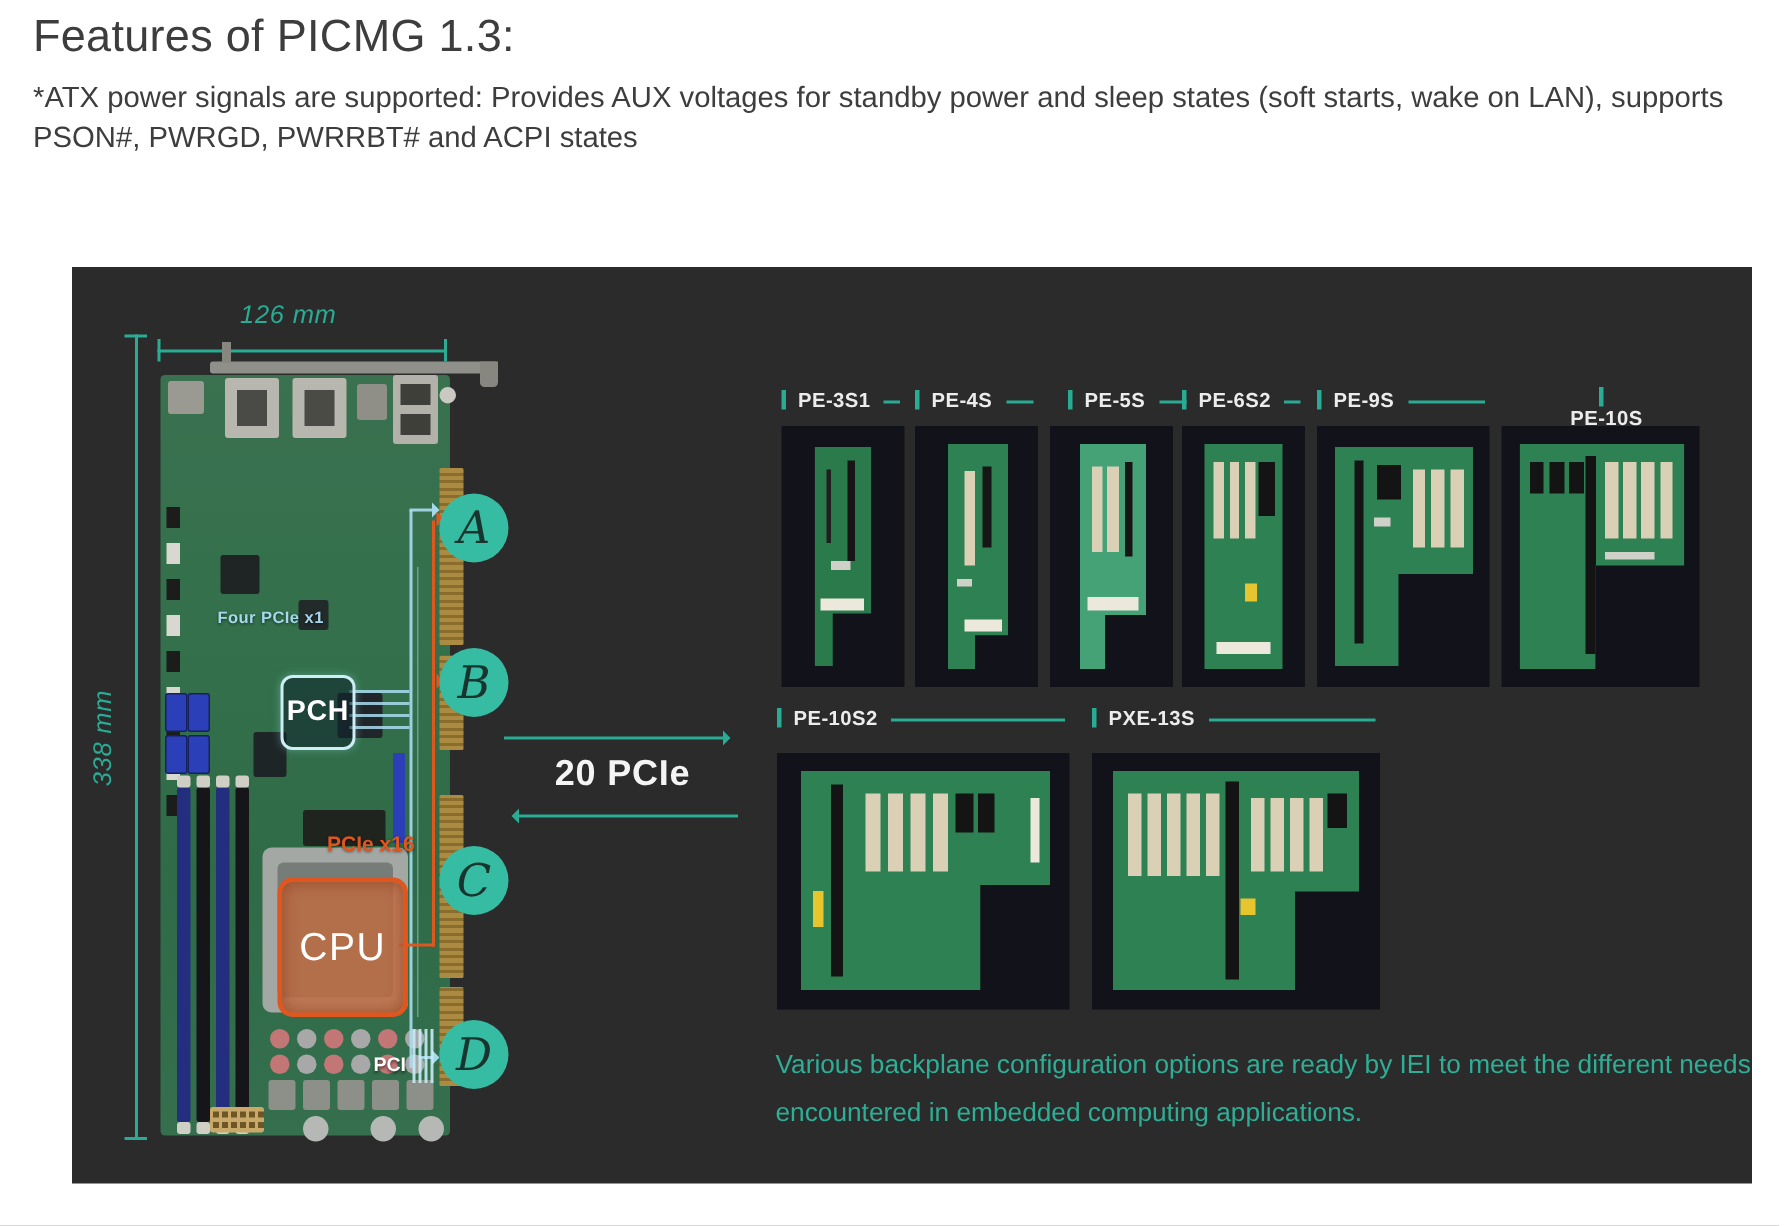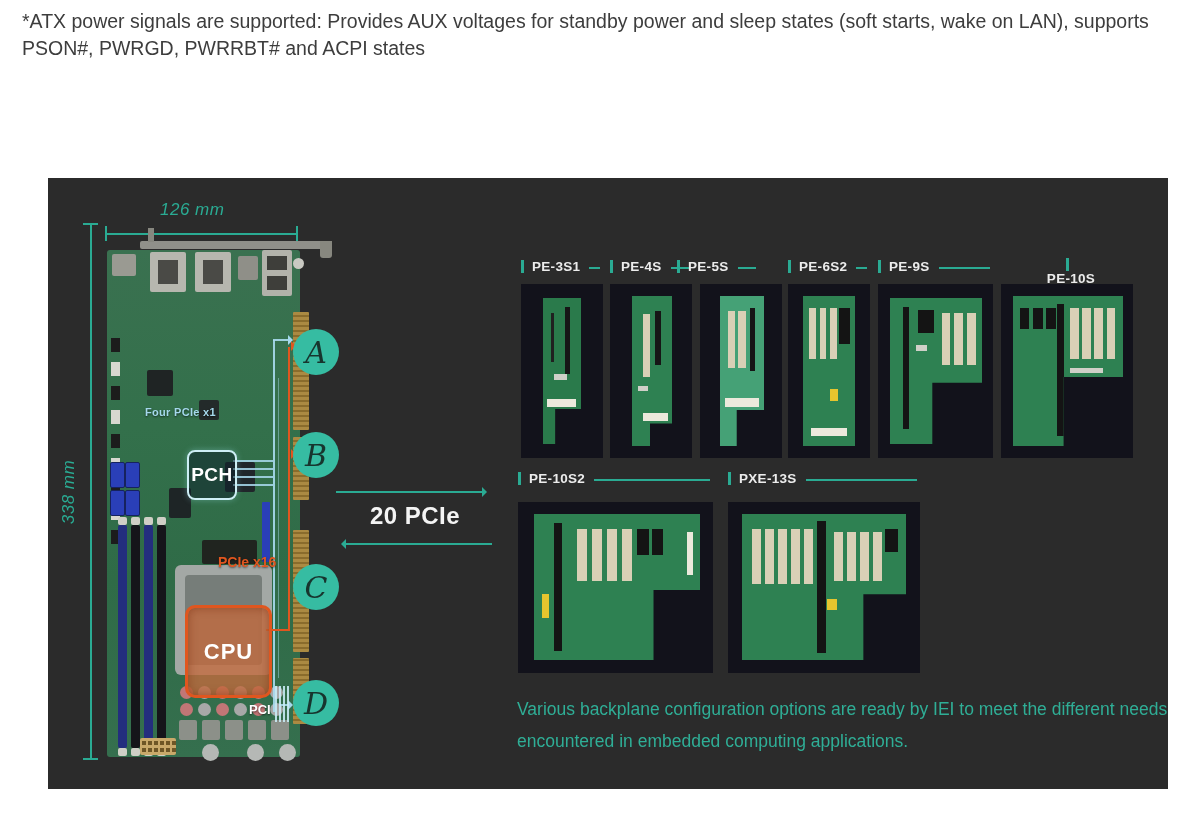--- a/index.html
+++ b/index.html
@@ -26,21 +26,21 @@
   .dim-line{position:absolute;background:#2aab93;}
   .dim-text{position:absolute;color:#2aab93;font-style:italic;font-size:17px;letter-spacing:.5px;}
   .dim-text.vert{transform:rotate(-90deg);transform-origin:center;}
 
   
   .pch-box{position:absolute;left:139px;top:272px;width:46px;height:46px;border:2px solid #cdeef5;border-radius:8px;
            background:rgba(14,34,44,.55);display:flex;align-items:center;justify-content:center;
            color:#fff;font-weight:bold;font-size:19px;letter-spacing:.5px;box-shadow:0 0 6px rgba(160,230,240,.35);}
   .cpu-box{position:absolute;left:137px;top:407px;width:81px;height:87px;border:3px solid #e0561f;border-radius:10px;
            background:rgba(196,106,62,.78);display:flex;align-items:center;justify-content:center;
-           color:#fff;font-weight:bold;font-size:22px;letter-spacing:1px;box-shadow:inset 0 0 10px rgba(120,40,10,.5);margin-top:20px;}
+           color:#fff;font-weight:normal;font-size:26px;letter-spacing:1px;box-shadow:inset 0 0 10px rgba(120,40,10,.5);}
   .lbl-cyan{position:absolute;color:#a5d8ec;font-weight:bold;font-size:11px;letter-spacing:.3px;text-shadow:0 1px 2px rgba(0,0,0,.6);text-align:right;}
   .lbl-orange{position:absolute;color:#e0561f;font-weight:bold;font-size:14px;text-shadow:0 1px 2px rgba(0,0,0,.5);}
   .lbl-white{position:absolute;color:#fff;font-weight:bold;font-size:13px;text-shadow:0 1px 2px rgba(0,0,0,.6);}
 
   
   .marker{position:absolute;width:46px;height:46px;border-radius:50%;background:#36bca2;
           display:flex;align-items:center;justify-content:center;
           font-family:"DejaVu Serif",serif;font-style:italic;font-size:30px;color:#17352e;}
 
   
@@ -64,20 +64,21 @@
   .board i{position:absolute;display:block;}
 
   .caption{position:absolute;left:469px;top:516px;width:655px;font-size:17.5px;line-height:31.5px;color:#2fae96;}
 </style>
 </head>
 <body>
 
 <div class="page">
 
   <div class="header-block">
+    <h1 class="page-title">Features of PICMG 1.3:</h1>
     <p class="feat">*ATX power signals are supported: Provides AUX voltages for standby power and sleep states (soft starts, wake on LAN), supports PSON#, PWRGD, PWRRBT# and ACPI states</p>
   </div>
 
   <div class="panel">
 
     <span class="dim-text" style="left:112px;top:22px;">126 mm</span>
     <div class="dim-line" style="left:57px;top:55px;width:193px;height:2px;"></div>
     <div class="dim-line" style="left:57px;top:48px;width:2px;height:15px;"></div>
     <div class="dim-line" style="left:248px;top:48px;width:2px;height:15px;"></div>
 
@@ -243,21 +244,21 @@
           <div class="rule"></div>
         </div>
         <div class="tile" style="left: 562px; top: 106px; width: 82px; height: 174px;">
           <div class="board" style="left: 22px; top: 12px; width: 40px; height: 150px; background: rgb(46, 129, 82); clip-path: polygon(0px 0px, 100% 0px, 100% 85%, 45% 85%, 45% 100%, 0px 100%);">
             <i style="position: absolute; left: 28%; top: 12%; width: 18%; height: 42%; background: rgb(217, 208, 182);"></i>
             <i style="position: absolute; left: 58%; top: 10%; width: 14%; height: 36%; background: rgb(22, 22, 22);"></i>
             <i style="position: absolute; left: 28%; top: 78%; width: 62%; height: 5%; background: rgb(236, 233, 220);"></i>
             <i style="position: absolute; left: 15%; top: 60%; width: 25%; height: 3%; background: rgb(207, 208, 200);"></i>
           </div>
         </div>
-        <div class="tile-label" style="left: 629px; top: 80px; width: 82px; text-align: right;">
+        <div class="tile-label" style="left: 664px; top: 80px; width: 82px; text-align: right;">
           <div class="bar"></div>
           <div class="txt">PE-5S</div>
           <div class="rule"></div>
         </div>
         <div class="tile" style="left: 652px; top: 106px; width: 82px; height: 174px;">
           <div class="board" style="left: 20px; top: 12px; width: 44px; height: 150px; background: rgb(69, 161, 118); clip-path: polygon(0px 0px, 100% 0px, 100% 76%, 38% 76%, 38% 100%, 0px 100%);">
             <i style="position: absolute; left: 18%; top: 10%; width: 16%; height: 38%; background: rgb(217, 208, 182);"></i>
             <i style="position: absolute; left: 42%; top: 10%; width: 16%; height: 38%; background: rgb(217, 208, 182);"></i>
             <i style="position: absolute; left: 68%; top: 8%; width: 12%; height: 42%; background: rgb(22, 22, 22);"></i>
             <i style="position: absolute; left: 12%; top: 68%; width: 76%; height: 6%; background: rgb(236, 233, 220);"></i>

